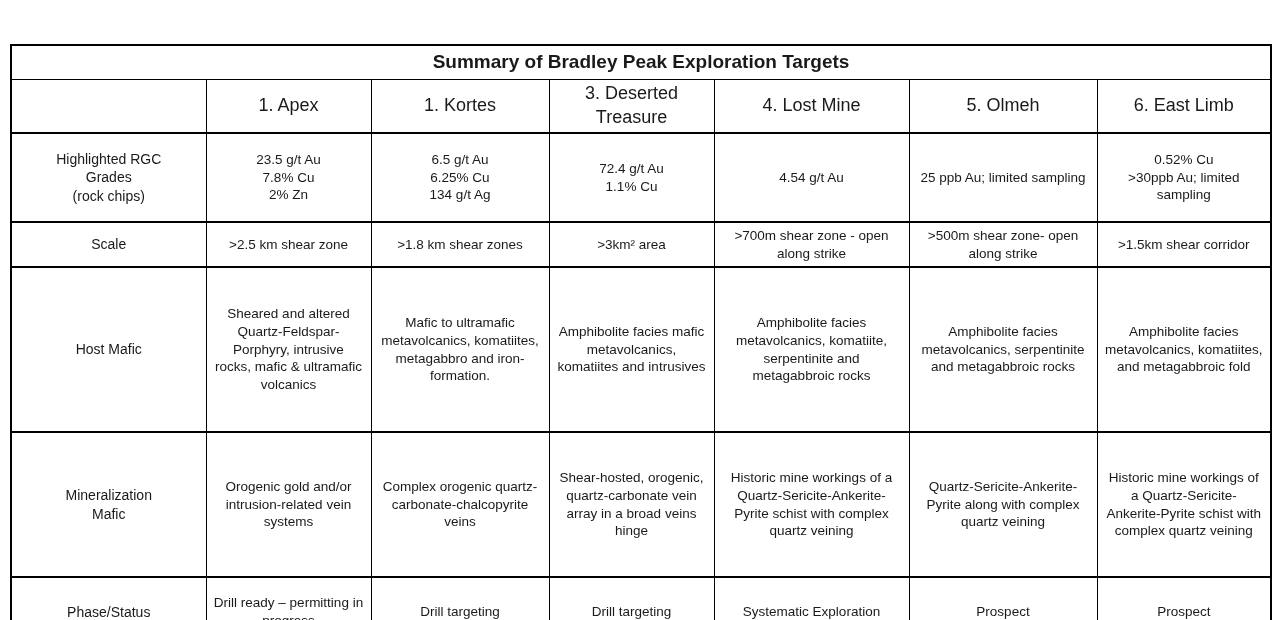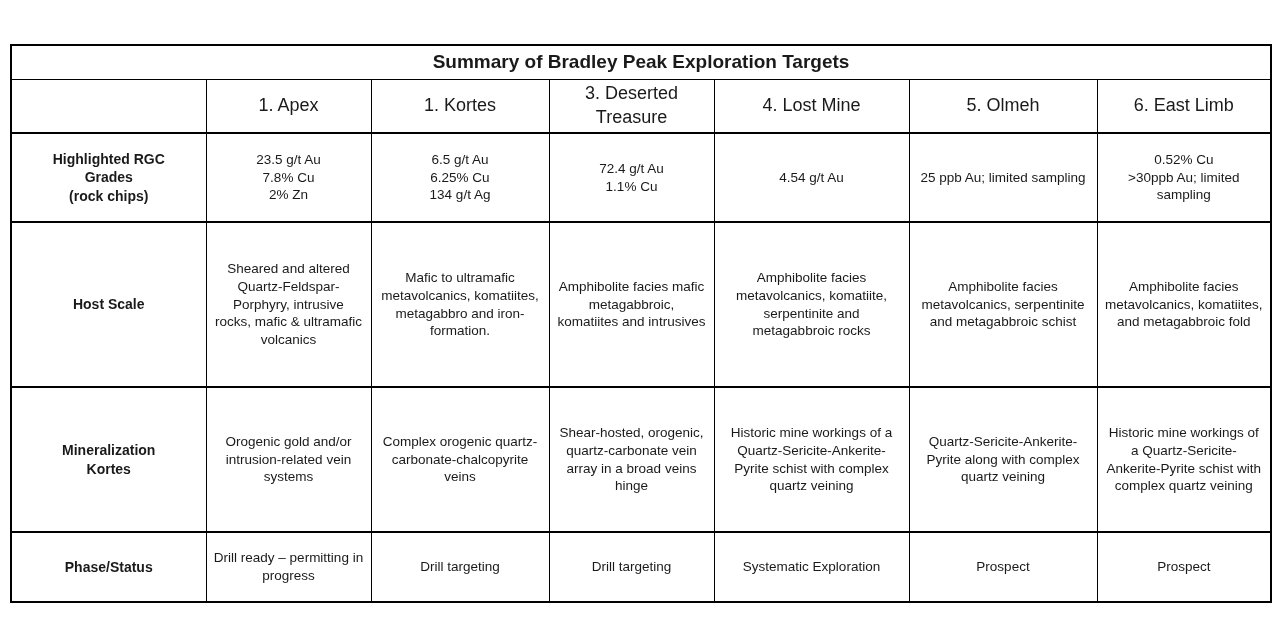--- a/index.html
+++ b/index.html
@@ -44,21 +44,21 @@
     padding: 2px 4px;
     line-height: 1.1;
   }
   tr.header-row th {
     font-size: 18px;
     font-weight: normal;
     height: 54px;
   }
   tbody th.row-label {
     font-size: 14px;
-    font-weight: bold;
+    font-weight: normal;
   }
   tr.row-grades  td, tr.row-grades  th { height: 89px; }
   tr.row-scale   td, tr.row-scale   th { height: 45px; }
   tr.row-host    td, tr.row-host    th { height: 165px; }
   tr.row-mineral td, tr.row-mineral th { height: 145px; }
   tr.row-phase   td, tr.row-phase   th { height: 70px; }
 </style>
 </head>
 <body>
 
@@ -98,32 +98,41 @@
         <td>6.5 g/t Au
 6.25% Cu
 134 g/t Ag</td>
         <td>72.4 g/t Au
 1.1% Cu</td>
         <td>4.54 g/t Au</td>
         <td>25 ppb Au; limited sampling</td>
         <td>0.52% Cu
 &gt;30ppb Au; limited sampling</td>
       </tr>
+      <tr class="row-scale">
+        <th class="row-label">Scale</th>
+        <td>&gt;2.5 km shear zone</td>
+        <td>&gt;1.8 km shear zones</td>
+        <td>&gt;3km² area</td>
+        <td>&gt;700m shear zone - open along strike</td>
+        <td>&gt;500m shear zone- open along strike</td>
+        <td>&gt;1.5km shear corridor</td>
+      </tr>
       <tr class="row-host">
-        <th class="row-label">Host Scale</th>
+        <th class="row-label">Host Mafic</th>
         <td>Sheared and altered Quartz-Feldspar-Porphyry, intrusive rocks, mafic &amp; ultramafic volcanics</td>
         <td>Mafic to ultramafic metavolcanics, komatiites, metagabbro and iron-formation.</td>
-        <td>Amphibolite facies mafic metagabbroic, komatiites and intrusives</td>
+        <td>Amphibolite facies mafic metavolcanics, komatiites and intrusives</td>
         <td>Amphibolite facies metavolcanics, komatiite, serpentinite and metagabbroic rocks</td>
-        <td>Amphibolite facies metavolcanics, serpentinite and metagabbroic schist</td>
+        <td>Amphibolite facies metavolcanics, serpentinite and metagabbroic rocks</td>
         <td>Amphibolite facies metavolcanics, komatiites, and metagabbroic fold</td>
       </tr>
       <tr class="row-mineral">
         <th class="row-label">Mineralization
-Kortes</th>
+Mafic</th>
         <td>Orogenic gold and/or intrusion-related vein systems</td>
         <td>Complex orogenic quartz-carbonate-chalcopyrite veins</td>
         <td>Shear-hosted, orogenic, quartz-carbonate vein array in a broad veins hinge</td>
         <td>Historic mine workings of a Quartz-Sericite-Ankerite-Pyrite schist with complex quartz veining</td>
         <td>Quartz-Sericite-Ankerite-Pyrite along with complex quartz veining</td>
         <td>Historic mine workings of a Quartz-Sericite-Ankerite-Pyrite schist with complex quartz veining</td>
       </tr>
       <tr class="row-phase">
         <th class="row-label">Phase/Status</th>
         <td>Drill ready – permitting in progress</td>

